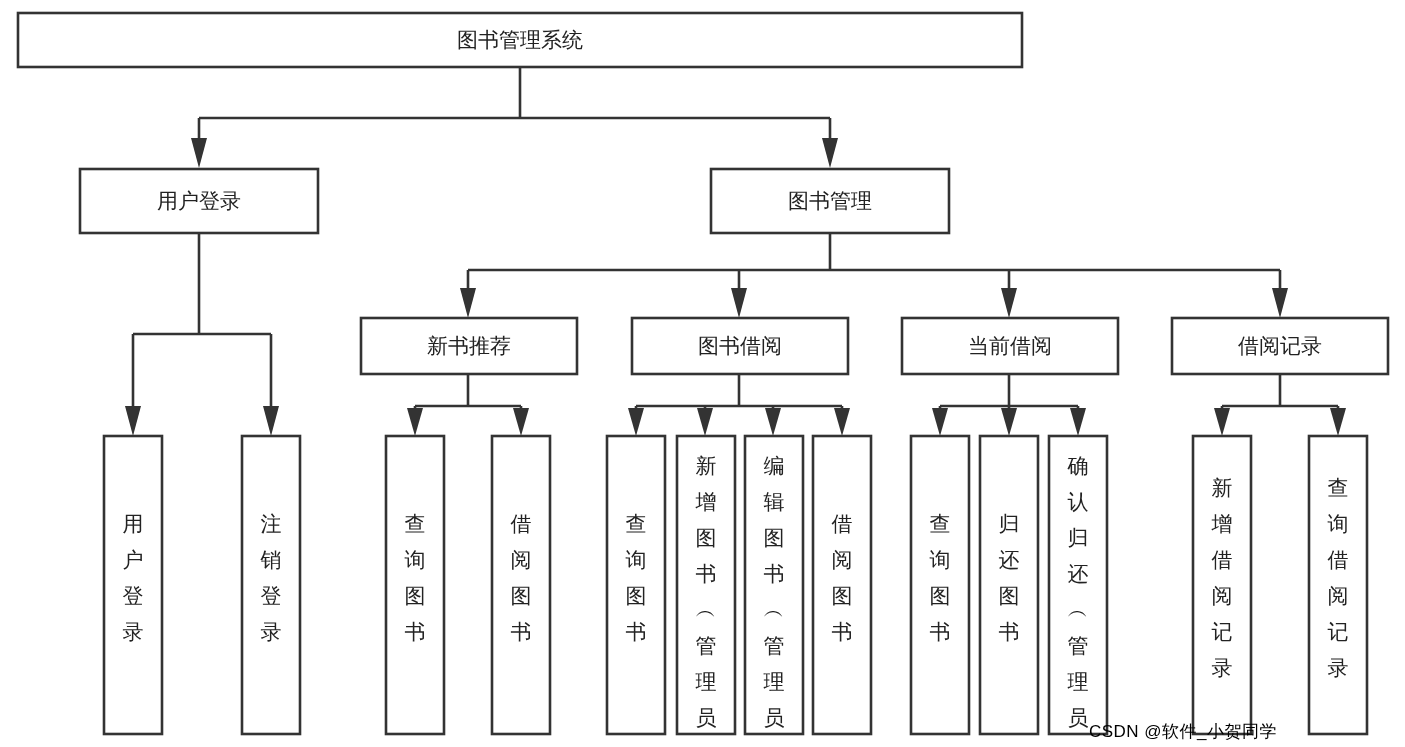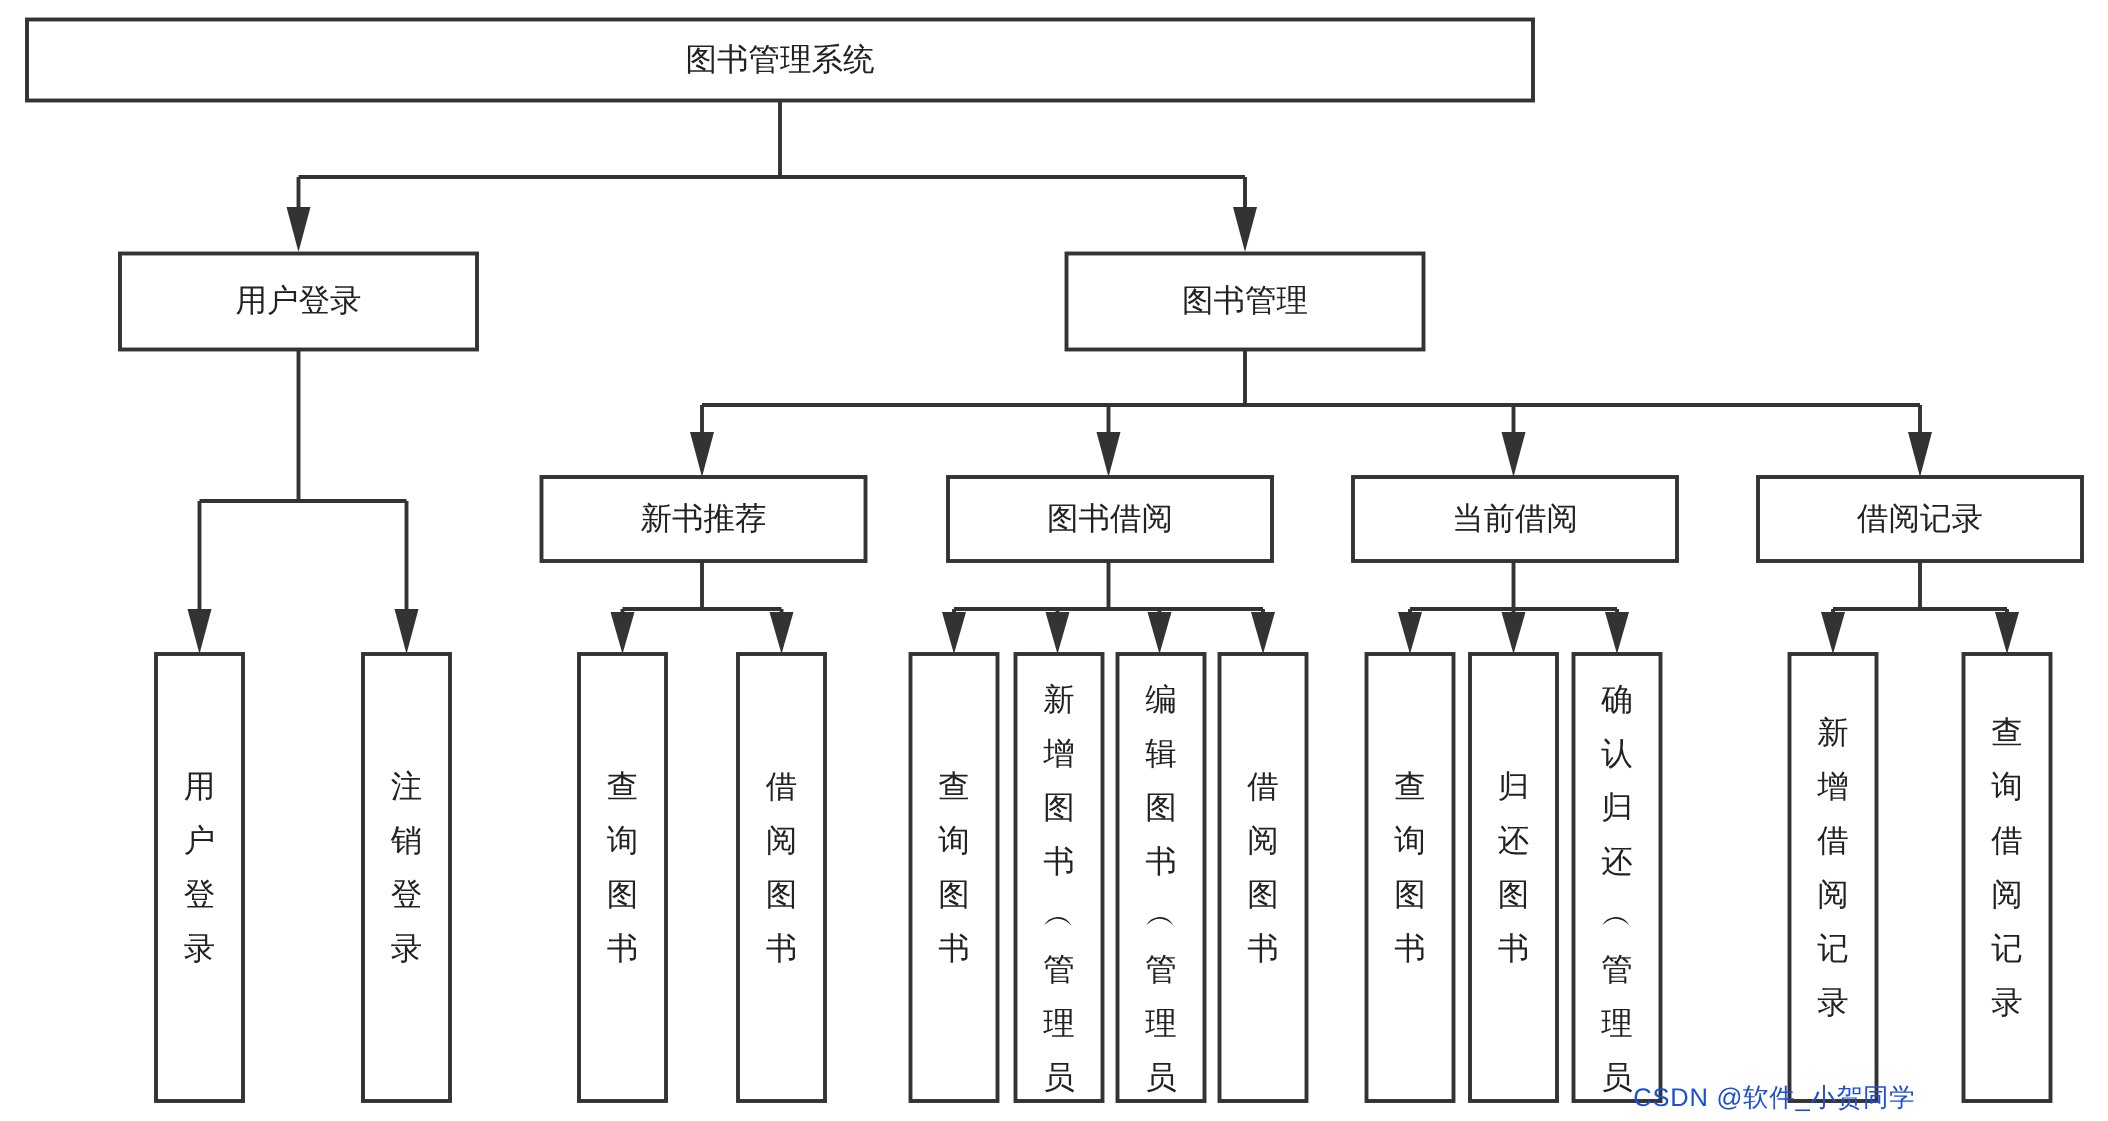--- a/index.html
+++ b/index.html
@@ -55,21 +55,21 @@
     fill: #222222;
     text-anchor: middle;
     white-space: pre;
   }
   .watermark {
     position: absolute;
     right: 8px;
     bottom: 4px;
     font-family: "Liberation Sans", "DejaVu Sans", sans-serif;
     font-size: 17px;
-    color: #1d4ed8;
+    color: #000000;
     letter-spacing: 0.5px;
     user-select: none;
     pointer-events: none;
   }
 </style>
 </head>
 <body>
 
 <div id="diagram-root">
 

